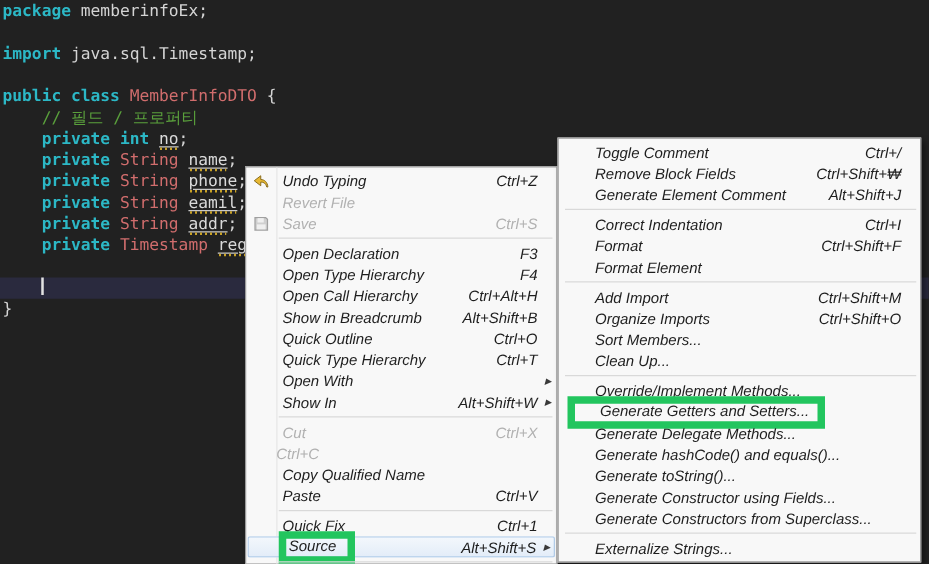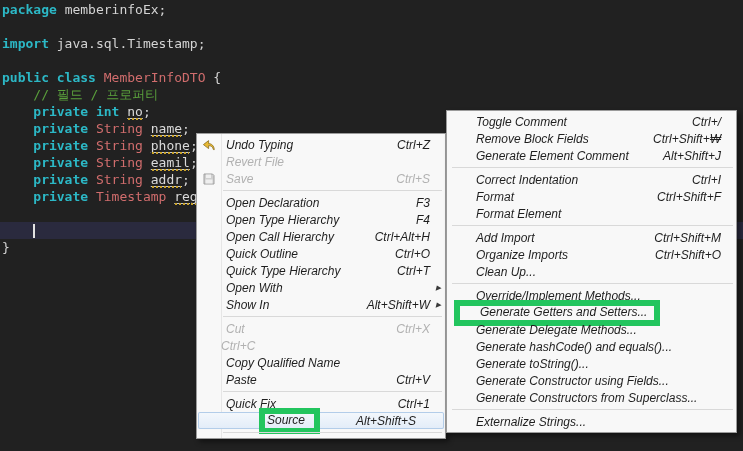--- a/index.html
+++ b/index.html
@@ -45,21 +45,21 @@
   #source-submenu{left:446px;top:110px;width:289px;z-index:11;}
 
   .mi{display:flex;align-items:center;height:17px;position:relative;font-style:italic;}
   .mi-gutter{flex:0 0 24px;display:flex;align-items:center;justify-content:center;}
   .mi-label{flex:1;padding-left:5px;white-space:nowrap;}
   .mi-shortcut{padding-right:2px;white-space:nowrap;}
   .mi-arrow{flex:0 0 13px;font-size:7px;text-align:center;color:#3a3a3a;}
   .mi.disabled{color:#b1b1b1;}
   .mi.selected{
     background:linear-gradient(#f4f8fc,#e2ecf8);
-    box-shadow:inset 0 0 0 1px #b3cde9;border-radius:2px;margin:0 1px;gap:36px;
+    box-shadow:inset 0 0 0 1px #b3cde9;border-radius:2px;margin:0 1px;
   }
   .menu-sep{height:7px;position:relative;}
   .menu-sep::after{content:"";position:absolute;top:3px;left:26px;right:3px;height:1px;background:#d9d9d9;}
   #source-submenu .menu-sep::after{left:5px;}
 
   .mi-label-box{display:inline-block;}
   .mi-label-box.red-box{
     border:6px solid #22c55e;line-height:13px;
     padding:0 9px 1px 2px;margin:-2px 0 -2px -4px;
   }
@@ -128,20 +128,26 @@
       <span class="mi-label" data-name="menu-item-label"><span class="mi-label-box" data-name="menu-item-text">Open Type Hierarchy</span></span>
       <span class="mi-shortcut" data-name="menu-item-shortcut">F4</span>
       <span class="mi-arrow" data-name="menu-arrow-spacer"></span>
     </div>
     <div class="mi" data-name="menu-item-open-call-hierarchy">
       <span class="mi-gutter" data-name="menu-icon-gutter"></span>
       <span class="mi-label" data-name="menu-item-label"><span class="mi-label-box" data-name="menu-item-text">Open Call Hierarchy</span></span>
       <span class="mi-shortcut" data-name="menu-item-shortcut">Ctrl+Alt+H</span>
       <span class="mi-arrow" data-name="menu-arrow-spacer"></span>
     </div>
+    <div class="mi" data-name="menu-item-show-in-breadcrumb">
+      <span class="mi-gutter" data-name="menu-icon-gutter"></span>
+      <span class="mi-label" data-name="menu-item-label"><span class="mi-label-box" data-name="menu-item-text">Show in Breadcrumb</span></span>
+      <span class="mi-shortcut" data-name="menu-item-shortcut">Alt+Shift+B</span>
+      <span class="mi-arrow" data-name="menu-arrow-spacer"></span>
+    </div>
     <div class="mi" data-name="menu-item-quick-outline">
       <span class="mi-gutter" data-name="menu-icon-gutter"></span>
       <span class="mi-label" data-name="menu-item-label"><span class="mi-label-box" data-name="menu-item-text">Quick Outline</span></span>
       <span class="mi-shortcut" data-name="menu-item-shortcut">Ctrl+O</span>
       <span class="mi-arrow" data-name="menu-arrow-spacer"></span>
     </div>
     <div class="mi" data-name="menu-item-quick-type-hierarchy">
       <span class="mi-gutter" data-name="menu-icon-gutter"></span>
       <span class="mi-label" data-name="menu-item-label"><span class="mi-label-box" data-name="menu-item-text">Quick Type Hierarchy</span></span>
       <span class="mi-shortcut" data-name="menu-item-shortcut">Ctrl+T</span>
@@ -242,20 +248,26 @@
       <span class="mi-label" data-name="menu-item-label"><span class="mi-label-box" data-name="menu-item-text">Add Import</span></span>
       <span class="mi-shortcut" data-name="menu-item-shortcut">Ctrl+Shift+M</span>
       <span class="mi-arrow" data-name="menu-arrow-spacer"></span>
     </div>
     <div class="mi" data-name="submenu-item-organize-imports">
       <span class="mi-gutter" data-name="menu-icon-gutter"></span>
       <span class="mi-label" data-name="menu-item-label"><span class="mi-label-box" data-name="menu-item-text">Organize Imports</span></span>
       <span class="mi-shortcut" data-name="menu-item-shortcut">Ctrl+Shift+O</span>
       <span class="mi-arrow" data-name="menu-arrow-spacer"></span>
     </div>
+    <div class="mi" data-name="submenu-item-sort-members">
+      <span class="mi-gutter" data-name="menu-icon-gutter"></span>
+      <span class="mi-label" data-name="menu-item-label"><span class="mi-label-box" data-name="menu-item-text">Sort Members...</span></span>
+      <span class="mi-shortcut" data-name="menu-item-shortcut"></span>
+      <span class="mi-arrow" data-name="menu-arrow-spacer"></span>
+    </div>
     <div class="mi" data-name="submenu-item-clean-up">
       <span class="mi-gutter" data-name="menu-icon-gutter"></span>
       <span class="mi-label" data-name="menu-item-label"><span class="mi-label-box" data-name="menu-item-text">Clean Up...</span></span>
       <span class="mi-shortcut" data-name="menu-item-shortcut"></span>
       <span class="mi-arrow" data-name="menu-arrow-spacer"></span>
     </div>
     <div class="menu-sep" data-name="menu-separator"></div>
     <div class="mi" data-name="submenu-item-override-implement-methods">
       <span class="mi-gutter" data-name="menu-icon-gutter"></span>
       <span class="mi-label" data-name="menu-item-label"><span class="mi-label-box" data-name="menu-item-text">Override/Implement Methods...</span></span>

